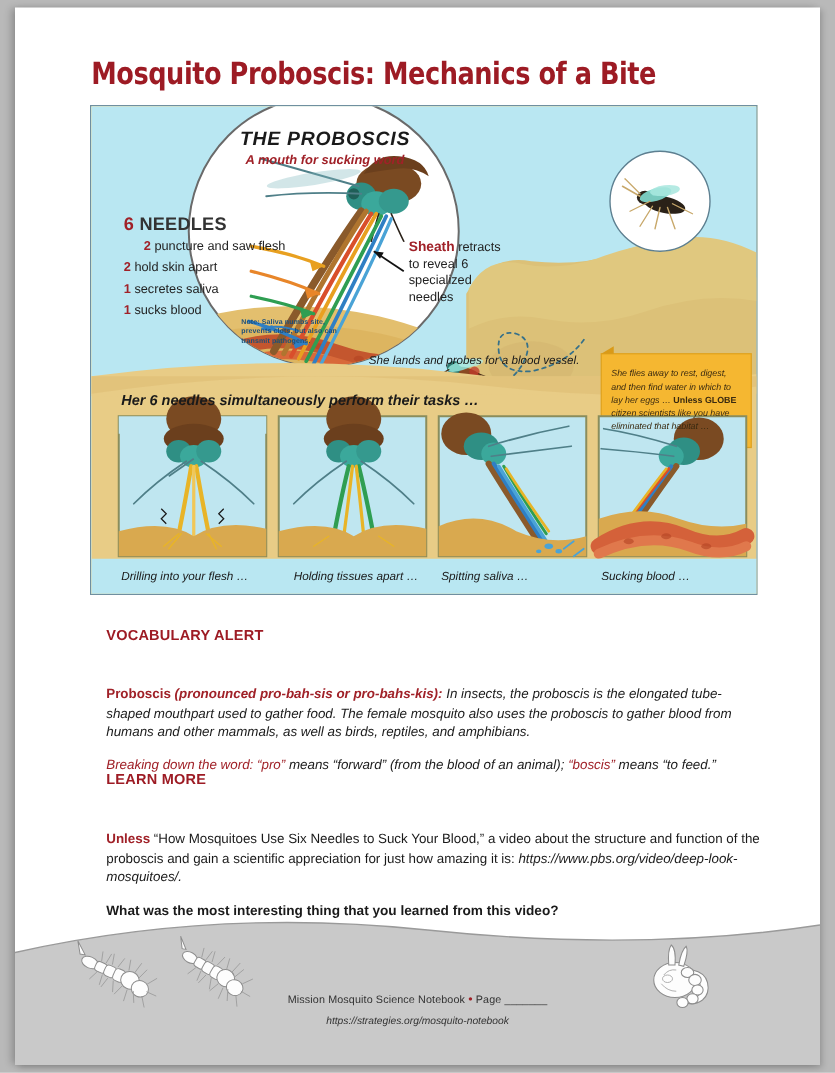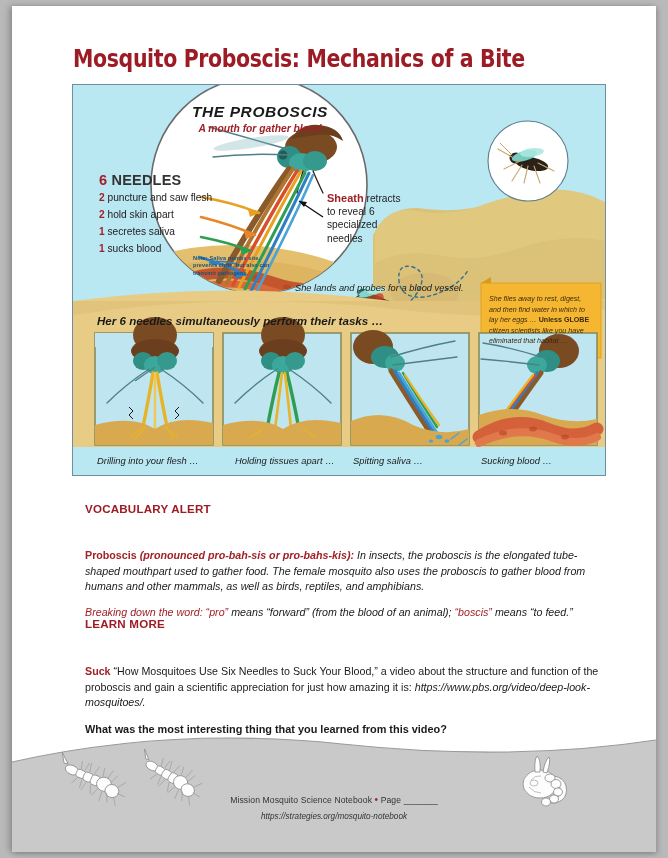--- a/index.html
+++ b/index.html
@@ -47,21 +47,21 @@
     left: 78px; top: 38px; width: 218px; text-align: center;
     font-size: 10.3px; font-style: italic; font-weight: bold; color: #a02128;
   }
   .t-needles {
     left: 26px; top: 87px; font-size: 14.5px; font-weight: bold;
     color: #a02128; letter-spacing: .2px;
   }
   .t-needles span.w { color: #333; }
   .t-ln { left: 26px; font-size: 10.2px; color: #222; white-space: nowrap; }
   .t-ln b { color: #a02128; font-weight: bold; }
-  .ln1 { top: 107px; } .ln2 { top: 124px; } .ln3 { top: 141px; } .ln4 { top: 158px; }
+  .ln1 { top: 107px; margin-left: 16px; } .ln2 { top: 124px; } .ln3 { top: 141px; } .ln4 { top: 158px; }
 
   .t-sheath {
     left: 254px; top: 107px; width: 74px;
     font-size: 10.2px; line-height: 13.2px; color: #222;
   }
   .t-sheath b { color: #a02128; font-size: 11px; }
 
   .t-note {
     left: 120px; top: 170px; width: 86px;
     font-size: 5.6px; line-height: 7.4px; font-weight: bold;
@@ -364,21 +364,21 @@
             <path d="M378 354 l8 -6"></path>
               <path d="M386 360 l8 -6"></path>
           </g>
         </g>
 
         <rect x="0" y="362" width="534" height="30" fill="#b9e7f2"></rect>
       </g>
     </svg>
 
     <div class="igtext t-proboscis">THE PROBOSCIS</div>
-    <div class="igtext t-sub">A mouth for gather blood</div>
+    <div class="igtext t-sub">A mouth for sucking word</div>
 
     <div class="igtext t-needles">
       <span>6</span>
       <span class="w">NEEDLES</span>
     </div>
     <div class="igtext t-ln ln1">
       <b>2</b> <span>puncture and saw flesh</span>
     </div>
     <div class="igtext t-ln ln2">
       <b>2</b> <span>hold skin apart</span>
@@ -421,21 +421,21 @@
   <div class="body-blk" style="top:571px">
     <div class="p it">
       <span class="red">Breaking down the word: </span><span class="red">“pro”</span><span> means “forward” (from the blood of an animal); </span><span class="red">“boscis”</span><span> means “to feed.”</span>
     </div>
   </div>
 
   <div class="sec-head" style="top:611px">LEARN MORE</div>
 
   <div class="body-blk" style="top:630px">
     <div class="p">
-      <span class="bold red">Suck</span><span> “How Mosquitoes Use Six Needles to Suck Your Blood,” a video about the structure and function of the proboscis and gain a scientific appreciation for just how amazing it is: </span><span class="it">https://www.pbs.org/video/deep-look-mosquitoes/.</span>
+      <span class="bold red">Unless</span><span> “How Mosquitoes Use Six Needles to Suck Your Blood,” a video about the structure and function of the proboscis and gain a scientific appreciation for just how amazing it is: </span><span class="it">https://www.pbs.org/video/deep-look-mosquitoes/.</span>
     </div>
   </div>
 
   <div class="body-blk" style="top:688px">
     <div class="p bold" style="font-size:10.9px;">What was the most interesting thing that you learned from this video?</div>
   </div>
 
   <svg id="footer-wave" viewBox="0 0 644 130">
     <path d="M0 40 Q160 4 330 22 Q500 40 644 18 L644 130 L0 130 Z" fill="#c9c9c9"></path>
     <path d="M0 40 Q160 4 330 22 Q500 40 644 18" fill="none" stroke="#9a9a9a" stroke-width="1.1"></path>

